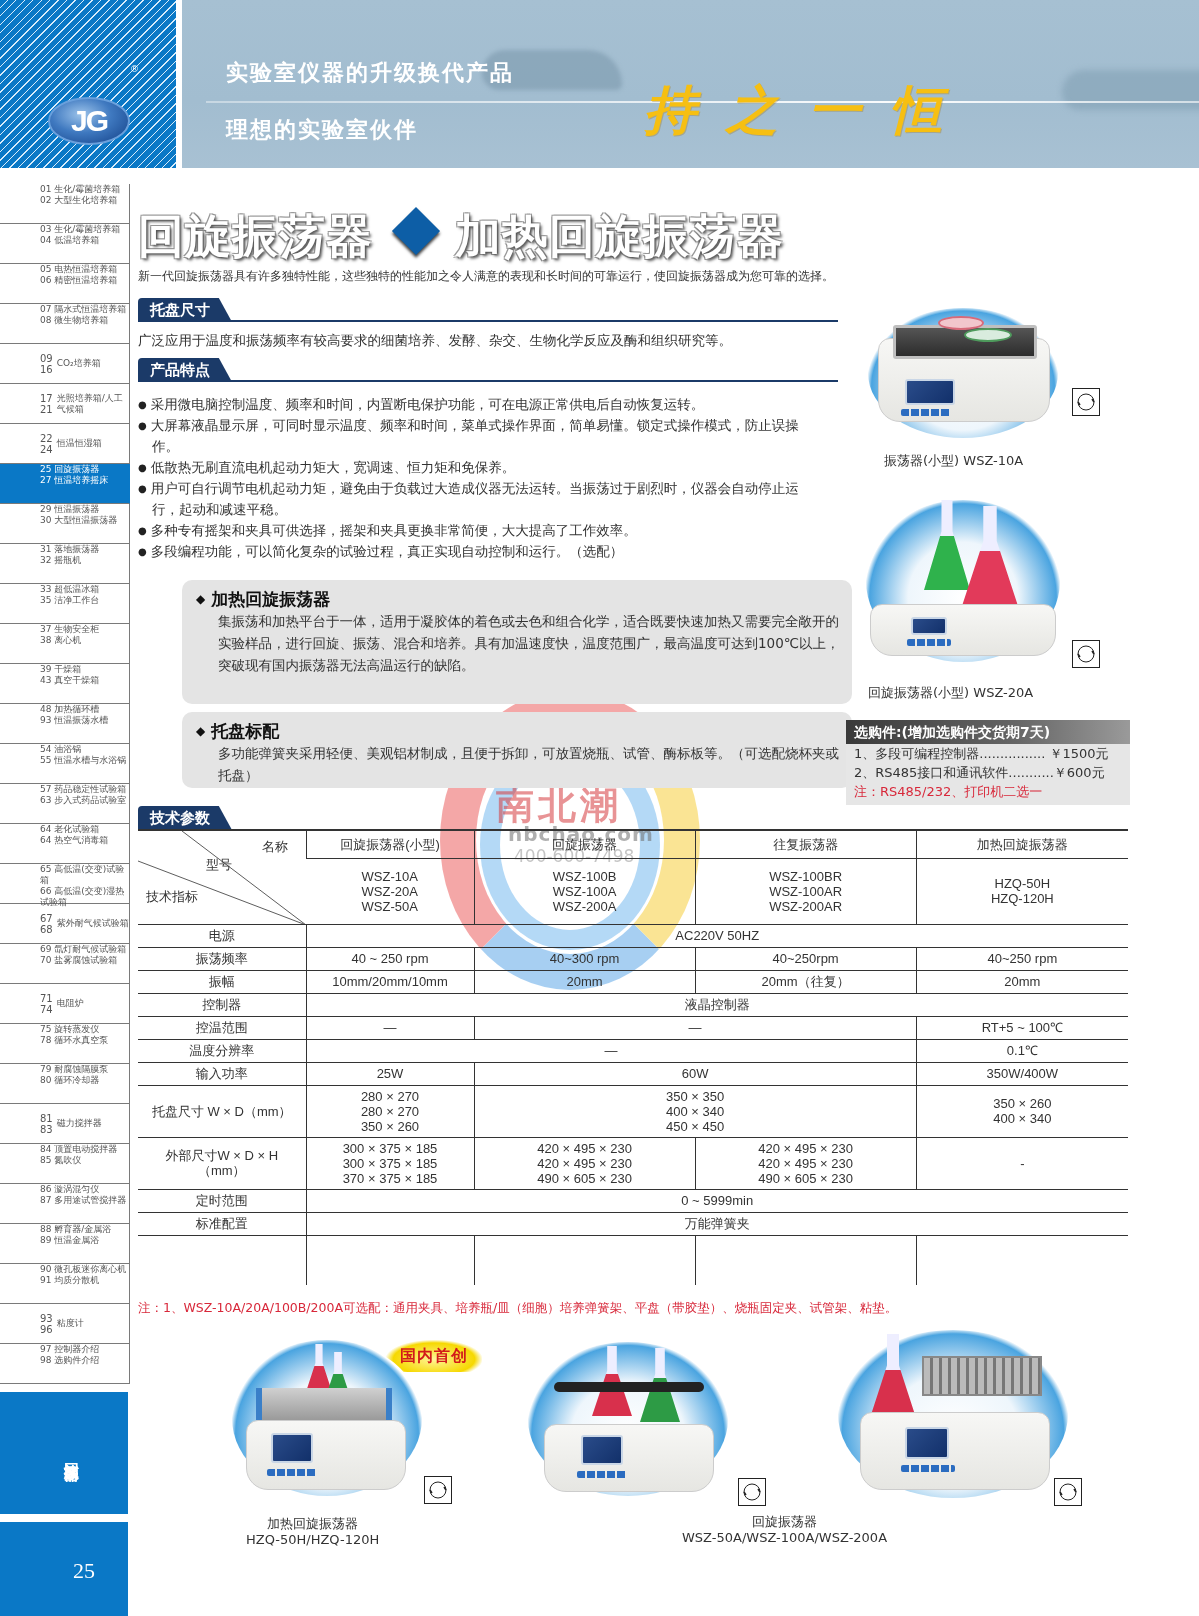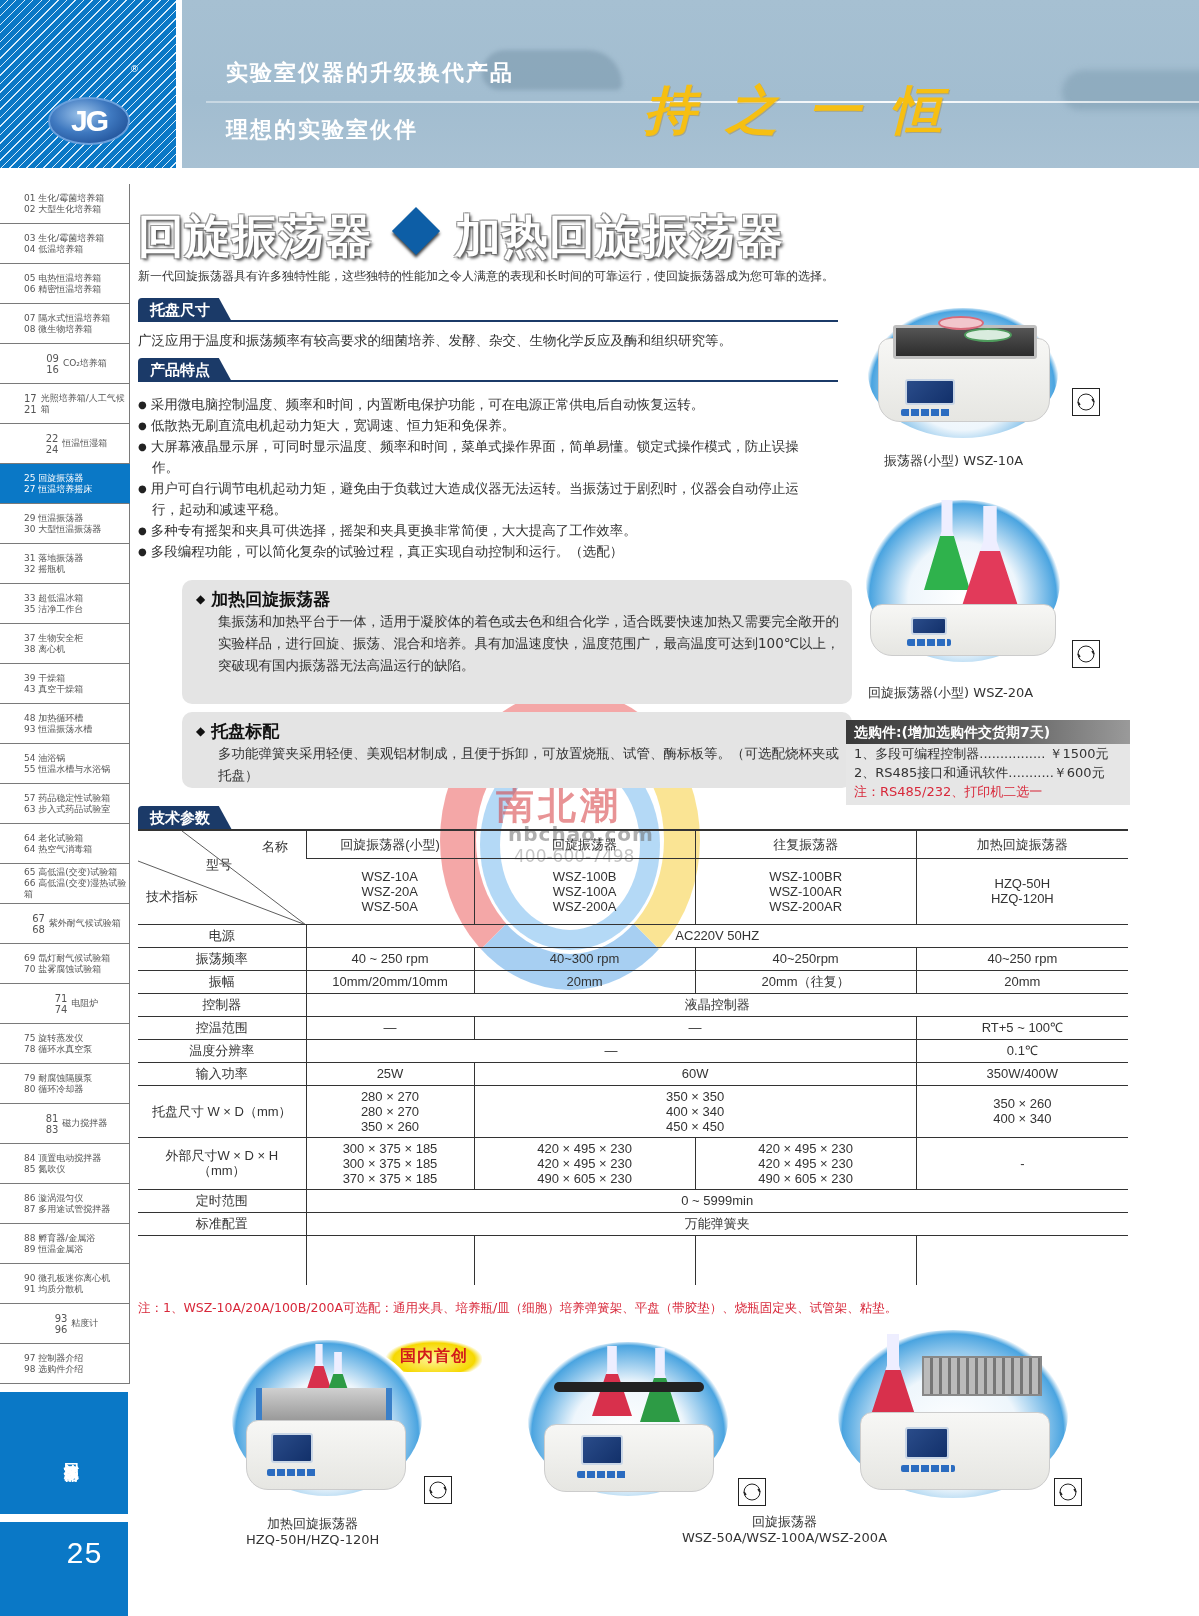--- a/index.html
+++ b/index.html
@@ -39,36 +39,36 @@
     font-weight: bold; font-style: italic; font-size: 52px; letter-spacing: 30px;
     text-shadow: 1px 1px 0 rgba(160,110,0,0.3);
   }
 
   
   .sidebar { position: absolute; left: 0; top: 184px; width: 130px; }
   .side-item {
     position: relative; height: 40px; width: 130px;
     border-bottom: 1px solid #7a7a7a; border-right: 1px solid #7a7a7a;
     font-size: 9px; color: #555; line-height: 11px;
-    display: flex; flex-direction: column; justify-content: center; padding-left: 24px;
+    display: flex; flex-direction: column; padding-left: 40px;
   }
   .side-item.stack { flex-direction: row; align-items: center; }
   .side-item .nums { display: flex; flex-direction: column; font-size: 10px; margin-right: 4px; line-height: 11px; }
   .side-item.active { background: #0a78c6; color: #ffffff; border-right-color: #0a78c6; }
 
   .side-tab {
     position: absolute; left: 0; top: 1392px; width: 128px; height: 122px; background: #0a78c6;
     color: #fff; font-weight: bold; font-size: 15px; line-height: 17px;
     display: flex; align-items: center; justify-content: center; padding-left: 14px;
   }
   .side-tab span { writing-mode: vertical-rl; letter-spacing: 1px; }
   .page-num-box {
     position: absolute; left: 0; top: 1522px; width: 128px; height: 94px; background: #0a78c6;
-    color: #ffffff; font-family: Liberation Mono, monospace; font-size: 30px;
-    display: flex; align-items: flex-start; justify-content: center; padding-top: 16px; padding-left: 40px;
+    color: #ffffff; font-family: Liberation Serif, serif; font-size: 22px;
+    display: flex; align-items: flex-start; justify-content: center; padding-top: 36px; padding-left: 40px;
   }
 
   
   .main-title {
     position: absolute; left: 138px; top: 206px; font-size: 46px; font-weight: bold; color: #ffffff;
     letter-spacing: 1px;
     text-shadow: 2px 2px 3px #555, -1px -1px 0 #999, 1px -1px 0 #999, -1px 1px 0 #999;
   }
   .main-title .diamond { display: inline-block; width: 34px; height: 34px; background: #0d5ea6; transform: rotate(45deg); margin: 0 22px 0 26px; vertical-align: 4px; box-shadow: 2px 2px 3px #444; }
   .intro { position: absolute; left: 138px; top: 268px; font-size: 12px; color: #333; white-space: nowrap; }
@@ -324,22 +324,22 @@
   <div class="rule" style="width:700px;"></div>
 </div>
 <div class="body-text" style="top:332px;">广泛应用于温度和振荡频率有较高要求的细菌培养、发酵、杂交、生物化学反应及酶和组织研究等。</div>
 
 <div class="sec-hd" style="top:358px;">
   <span class="tag">产品特点</span>
   <div class="rule" style="width:700px;"></div>
 </div>
 <ul class="features">
   <li>采用微电脑控制温度、频率和时间，内置断电保护功能，可在电源正常供电后自动恢复运转。</li>
+  <li>大屏幕液晶显示屏，可同时显示温度、频率和时间，菜单式操作界面，简单易懂。锁定式操作模式，防止误操作。</li>
   <li>低散热无刷直流电机起动力矩大，宽调速、恒力矩和免保养。</li>
-  <li>大屏幕液晶显示屏，可同时显示温度、频率和时间，菜单式操作界面，简单易懂。锁定式操作模式，防止误操作。</li>
   <li>用户可自行调节电机起动力矩，避免由于负载过大造成仪器无法运转。当振荡过于剧烈时，仪器会自动停止运行，起动和减速平稳。</li>
   <li>多种专有摇架和夹具可供选择，摇架和夹具更换非常简便，大大提高了工作效率。</li>
   <li>多段编程功能，可以简化复杂的试验过程，真正实现自动控制和运行。（选配）</li>
 </ul>
 
 <div class="wm">
   <div class="ring1"></div>
   <div class="ring2"></div>
   <div class="wm-cn">南北潮</div>
   <div class="wm-url">nbchao.com</div>

